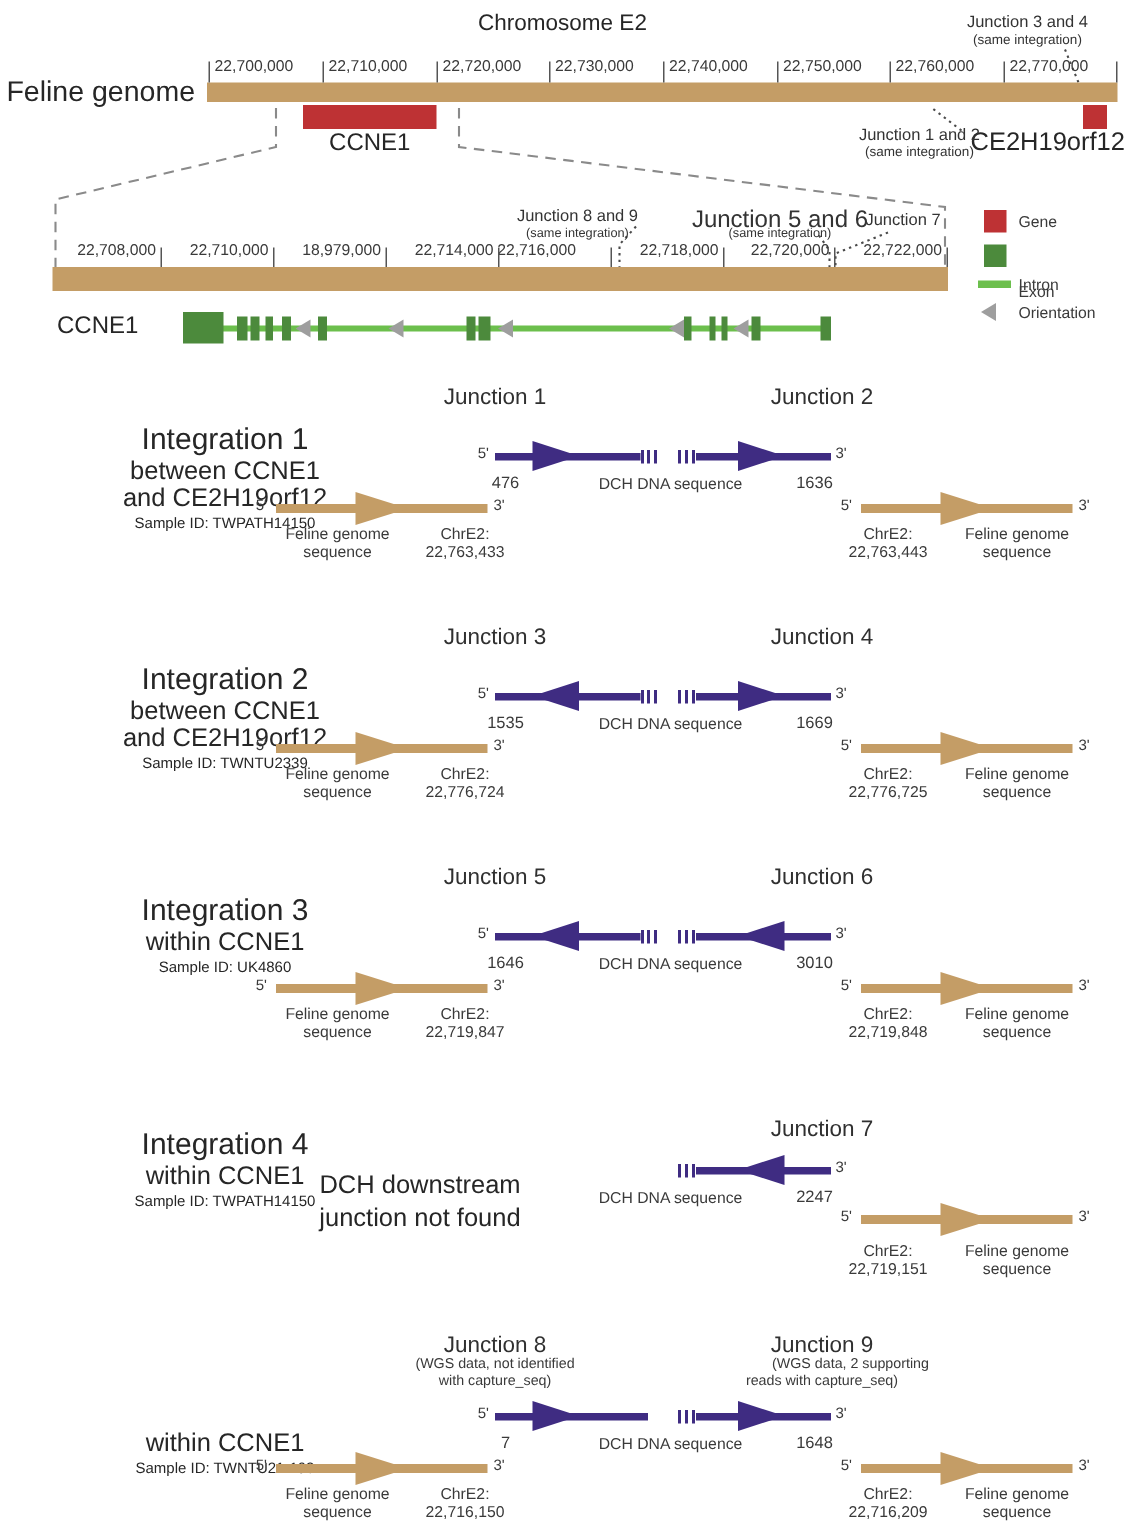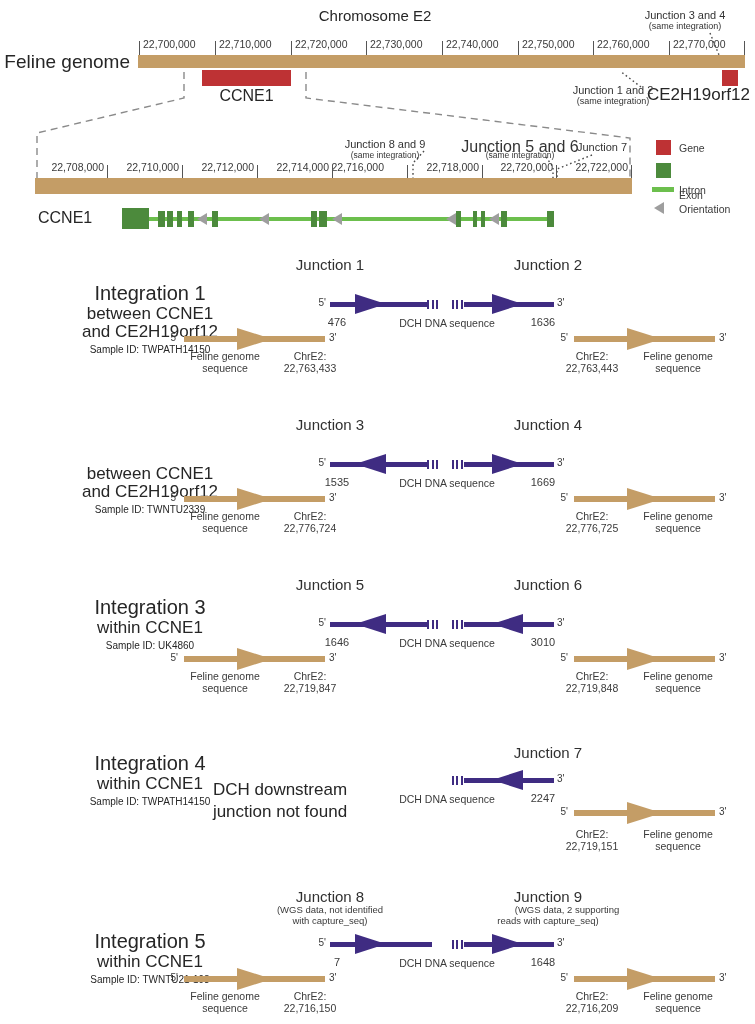--- a/index.html
+++ b/index.html
@@ -83,21 +83,21 @@
   <div class="abs redbox" style="left:722px;top:70px;width:16px;height:16px;"></div>
   <div class="abs rt" style="left:605px;top:85px;width:145px;font-size:17px;color:#262626;">CE2H19orf12</div>
 
   <div class="abs ctr" style="left:620px;top:9px;width:130px;font-size:11px;color:#333;">Junction 3 and 4</div>
   <div class="abs ctr" style="left:620px;top:21px;width:130px;font-size:9px;color:#333;">(same integration)</div>
   <div class="abs ctr" style="left:548px;top:84px;width:130px;font-size:11px;color:#333;">Junction 1 and 2</div>
   <div class="abs ctr" style="left:548px;top:96px;width:130px;font-size:9px;color:#333;">(same integration)</div>
 
   <div class="abs rt ticklabel" style="left:19px;top:161px;width:85px;">22,708,000</div>
   <div class="abs rt ticklabel" style="left:94px;top:161px;width:85px;">22,710,000</div>
-  <div class="abs rt ticklabel" style="left:169px;top:161px;width:85px;">22,712,000</div>
+  <div class="abs rt ticklabel" style="left:169px;top:161px;width:85px;">18,979,000</div>
   <div class="abs rt ticklabel" style="left:244px;top:161px;width:85px;">22,714,000</div>
   <div class="abs rt ticklabel" style="left:319px;top:161px;width:65px;">22,716,000</div>
   <div class="abs rt ticklabel" style="left:394px;top:161px;width:85px;">22,718,000</div>
   <div class="abs rt ticklabel" style="left:468px;top:161px;width:85px;">22,720,000</div>
   <div class="abs rt ticklabel" style="left:543px;top:161px;width:85px;">22,722,000</div>
 
   <div class="abs tick" style="left:107px;top:165px;height:13px;"></div>
   <div class="abs tick" style="left:182px;top:165px;height:13px;"></div>
   <div class="abs tick" style="left:257px;top:165px;height:13px;"></div>
   <div class="abs tick" style="left:332px;top:165px;height:13px;"></div>
@@ -180,20 +180,21 @@
     <div class="abs ctr cap" style="left:163px;top:122px;width:124px;">sequence</div>
     <div class="abs ctr cap" style="left:258px;top:110px;width:104px;">ChrE2:</div>
     <div class="abs ctr cap" style="left:258px;top:122px;width:104px;">22,763,433</div>
     <div class="abs ctr cap" style="left:540px;top:110px;width:104px;">ChrE2:</div>
     <div class="abs ctr cap" style="left:540px;top:122px;width:104px;">22,763,443</div>
     <div class="abs ctr cap" style="left:616px;top:110px;width:124px;">Feline genome</div>
     <div class="abs ctr cap" style="left:616px;top:122px;width:124px;">sequence</div>
   </div>
 
   <div class="abs" style="left:0;top:400px;width:755px;height:160px;">
+    <div class="abs ctr iname" style="left:20px;top:42px;width:260px;">Integration 2</div>
     <div class="abs ctr iloc" style="left:20px;top:64px;width:260px;">between CCNE1</div>
     <div class="abs ctr iloc" style="left:20px;top:82px;width:260px;">and CE2H19orf12</div>
     <div class="abs ctr isample" style="left:20px;top:104px;width:260px;">Sample ID: TWNTU2339</div>
 
     <div class="abs ctr jtitle" style="left:255px;top:16px;width:150px;">Junction 3</div>
     <div class="abs ctr jtitle" style="left:473px;top:16px;width:150px;">Junction 4</div>
 
     <div class="abs rt prime" style="left:298px;top:57px;width:28px;">5'</div>
     <div class="abs pshaft" style="left:330px;top:62px;width:97px;"></div>
     <div class="abs head phl" style="left:355px;top:54px;"></div>
@@ -290,21 +291,20 @@
     <div class="abs head thr" style="left:627px;top:74px;"></div>
     <div class="abs prime" style="left:719px;top:78px;width:28px;">3'</div>
 
     <div class="abs ctr cap" style="left:540px;top:100px;width:104px;">ChrE2:</div>
     <div class="abs ctr cap" style="left:540px;top:112px;width:104px;">22,719,151</div>
     <div class="abs ctr cap" style="left:616px;top:100px;width:124px;">Feline genome</div>
     <div class="abs ctr cap" style="left:616px;top:112px;width:124px;">sequence</div>
   </div>
 
   <div class="abs" style="left:0;top:876px;width:755px;height:148px;">
-    <div class="abs ctr iname" style="left:20px;top:54px;width:260px;">Integration 5</div>
     <div class="abs ctr iloc" style="left:20px;top:76px;width:260px;">within CCNE1</div>
     <div class="abs ctr isample" style="left:20px;top:98px;width:260px;">Sample ID: TWNTU21-198</div>
 
     <div class="abs ctr jtitle" style="left:255px;top:12px;width:150px;">Junction 8</div>
     <div class="abs ctr scap" style="left:255px;top:28px;width:150px;">(WGS data, not identified</div>
     <div class="abs ctr scap" style="left:255px;top:39px;width:150px;">with capture_seq)</div>
     <div class="abs ctr jtitle" style="left:473px;top:12px;width:150px;">Junction 9</div>
     <div class="abs ctr scap" style="left:492px;top:28px;width:150px;">(WGS data, 2 supporting</div>
     <div class="abs ctr scap" style="left:473px;top:39px;width:150px;">reads with capture_seq)</div>
 

